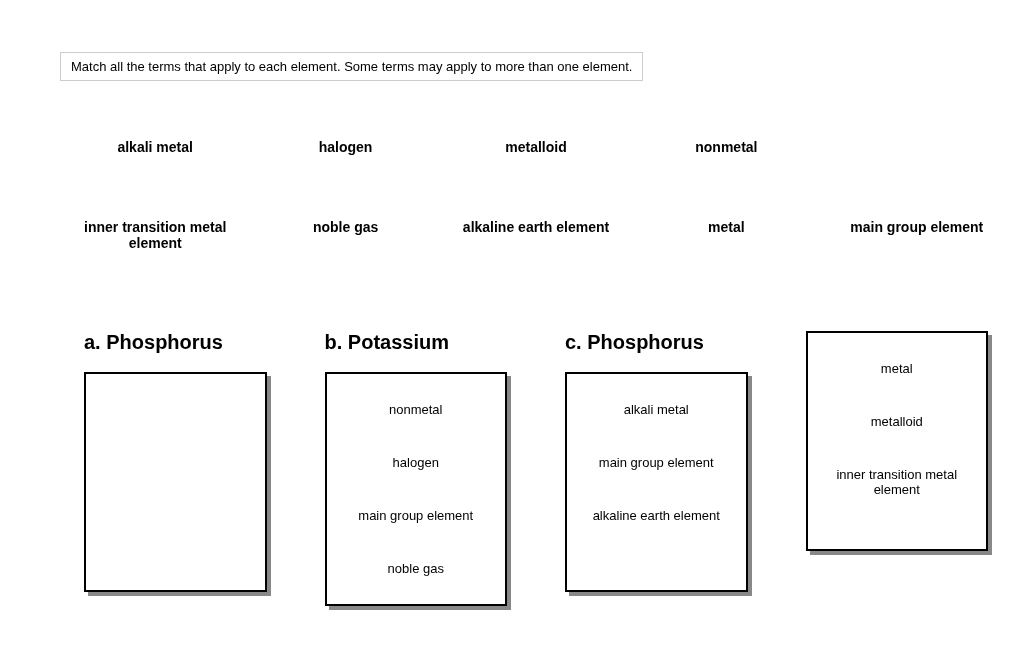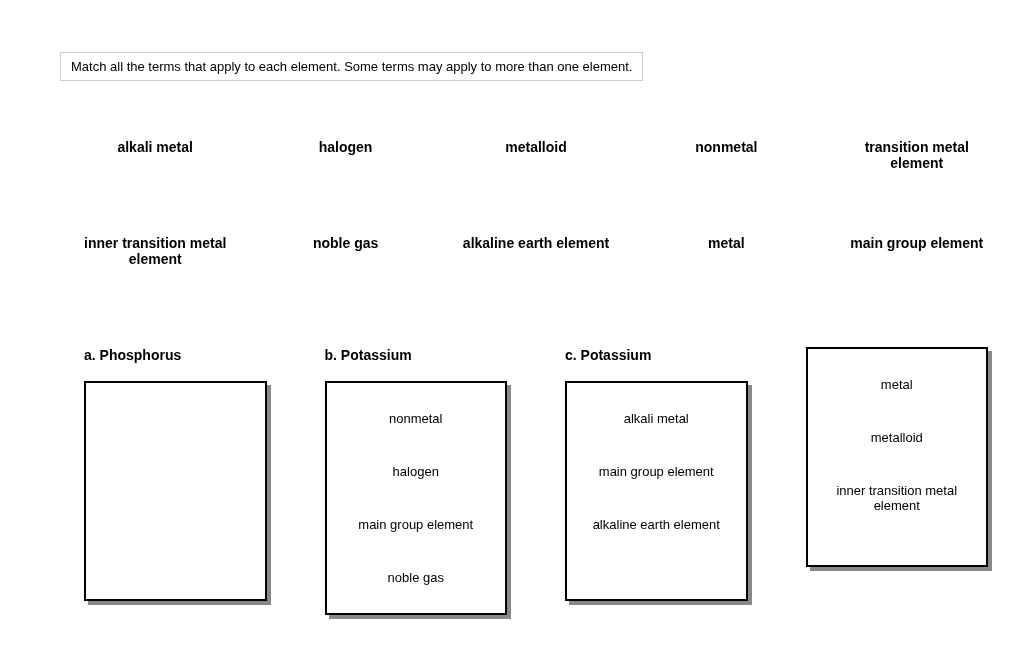--- a/index.html
+++ b/index.html
@@ -45,21 +45,21 @@
       display: flex;
       gap: 10px;
       margin-top: 20px;
     }
     .element-col {
       flex: 1;
       display: flex;
       flex-direction: column;
     }
     .element-label {
-      font-size: 14px;
+      font-size: 20px;
       font-weight: bold;
       margin-bottom: 6px;
     }
     .element-box {
       border: 2px solid #000;
       min-height: 220px;
       position: relative;
       background: #fff;
       box-shadow: 4px 4px 0px #888;
       padding: 16px 10px;
@@ -80,21 +80,20 @@
 
 
 <div class="instructions">Match all the terms that apply to each element.  Some terms may apply to more than one element.</div>
 
 
 <div class="terms-grid">
   <div class="term-cell">alkali metal</div>
   <div class="term-cell">halogen</div>
   <div class="term-cell">metalloid</div>
   <div class="term-cell">nonmetal</div>
-  <div class="term-cell">transition metal element</div>
 </div>
 
 
 <div class="terms-row2">
   <div class="term-cell">inner transition metal element</div>
   <div class="term-cell">noble gas</div>
   <div class="term-cell">alkaline earth element</div>
   <div class="term-cell">metal</div>
   <div class="term-cell">main group element</div>
 </div>
@@ -112,21 +111,21 @@
     <div class="element-label">b. Potassium</div>
     <div class="element-box">
       <span class="tag">nonmetal</span>
       <span class="tag">halogen</span>
       <span class="tag">main group element</span>
       <span class="tag">noble gas</span>
     </div>
   </div>
 
   <div class="element-col">
-    <div class="element-label">c. Potassium</div>
+    <div class="element-label">c. Phosphorus</div>
     <div class="element-box">
       <span class="tag">alkali metal</span>
       <span class="tag">main group element</span>
       <span class="tag">alkaline earth element</span>
     </div>
   </div>
 
   <div class="element-col">
     <div class="element-box">
       <span class="tag">metal</span>

